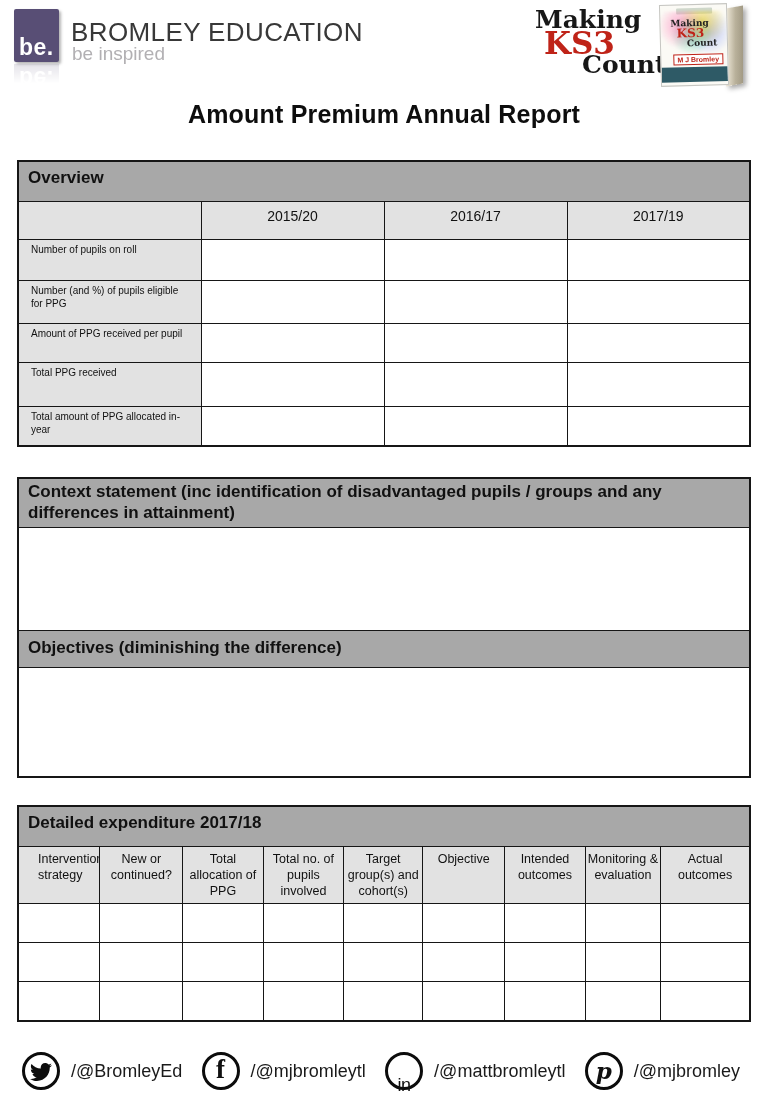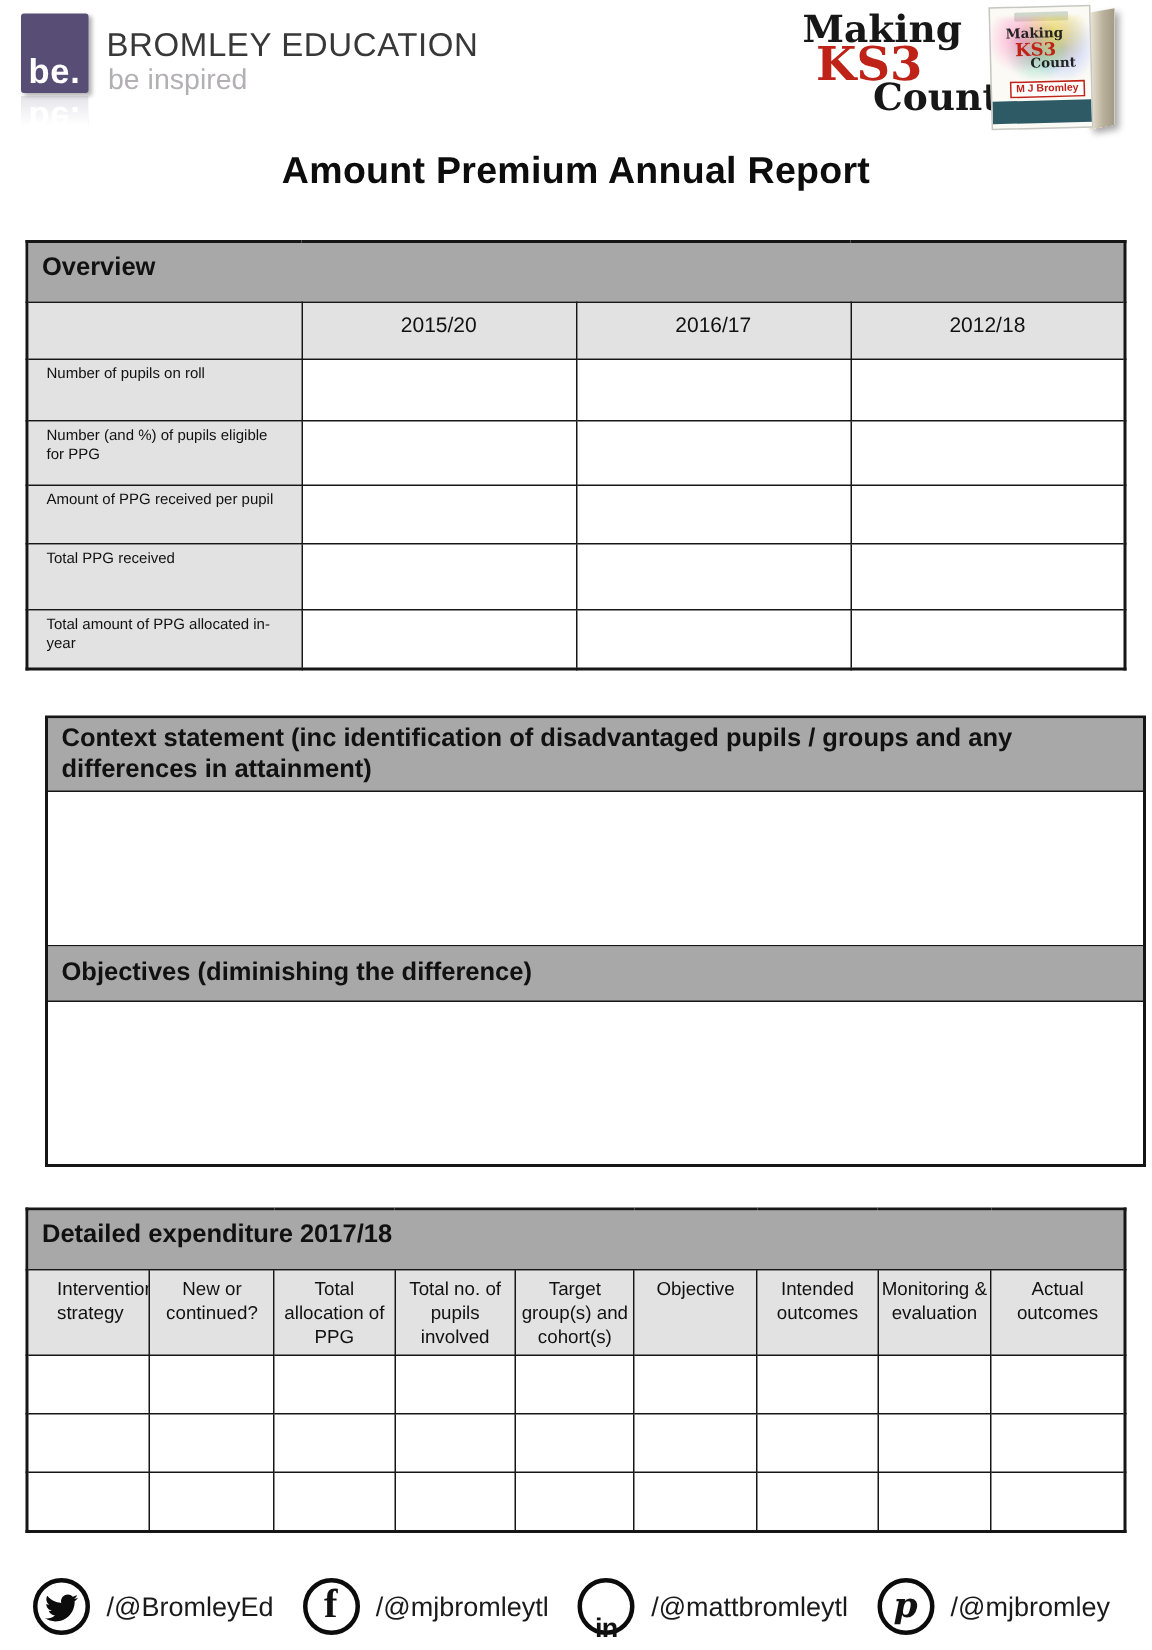--- a/index.html
+++ b/index.html
@@ -18,21 +18,21 @@
 
   
   .logo-square{position:absolute;left:14px;top:9px;width:45px;height:53px;background:var(--logo-purple);
     border-radius:2px;box-shadow:2px 2px 3px rgba(0,0,0,.30);display:flex;align-items:flex-end;}
   .logo-square span{color:#fff;font-size:23px;font-weight:600;padding:0 0 1px 5px;letter-spacing:.5px;}
   .logo-reflection{position:absolute;left:14px;top:64px;width:45px;height:20px;overflow:hidden;opacity:.20;}
   .logo-reflection .inner{width:45px;height:53px;background:var(--logo-purple);transform:scaleY(-1) translateY(0);
     display:flex;align-items:flex-end;}
   .logo-reflection .inner span{color:#fff;font-size:23px;font-weight:600;padding:0 0 1px 5px;letter-spacing:.5px;}
   .logo-reflection::after{content:"";position:absolute;inset:0;background:linear-gradient(rgba(255,255,255,.25),#fff 95%);}
-  .brand-name{position:absolute;left:71px;top:17px;font-size:22px;color:#383838;letter-spacing:.4px;}
+  .brand-name{position:absolute;left:71px;top:17px;font-size:26px;color:#383838;letter-spacing:.4px;}
   .brand-tagline{position:absolute;left:72px;top:43px;font-size:19px;color:var(--tagline-gray);}
 
   .ks3-badge{position:absolute;left:531px;top:8px;width:160px;font-family:"DejaVu Serif",serif;font-weight:bold;line-height:.95;}
   .mk-making{font-size:25px;color:#171717;margin-left:4px;}
   .mk-ks3{font-size:31px;color:var(--ks3-red);margin-left:13px;margin-top:-3px;}
   .mk-count{font-size:25px;color:#171717;margin-left:51px;margin-top:-5px;}
 
   .book{position:absolute;left:659px;top:3px;width:100px;height:88px;}
   .book-spine{position:absolute;left:67px;top:4px;width:17px;height:78px;
     background:linear-gradient(to right,#efe9da,#b9b19b 55%,#a29a84);
@@ -64,21 +64,21 @@
   .overview{top:160px;border-radius:13px;}
   .sec-td{background:var(--section-bg);font-weight:bold;font-size:17px;padding:6px 9px;vertical-align:top;}
   .t-sec{height:40px;}
   .t-years{height:38px;}
   .yr{background:var(--label-bg);text-align:center;font-size:14px;vertical-align:middle;padding-bottom:8px;}
   .lbl{background:var(--label-bg);font-size:10px;padding:3px 12px 4px;vertical-align:top;line-height:1.3;}
   .cell{background:#fff;}
   .t-r0{height:41px}.t-r1{height:43px}.t-r2{height:39px}.t-r3{height:44px}.t-r4{height:40px}
 
   
-  .panel{position:absolute;left:30px;top:477px;width:734px;border:2.4px solid var(--border);background:#fff;}
+  .panel{position:absolute;left:17px;top:477px;width:734px;border:2.4px solid var(--border);background:#fff;}
   .panel-h{background:var(--section-bg);font-weight:bold;font-size:17px;line-height:1.22;
     padding:3px 9px 4px;border-bottom:1.6px solid var(--border);}
   .panel-h.single{padding:7px 9px 8px;}
   .panel-body{background:#fff;}
   .ctx-body{height:103px;border-bottom:1.6px solid var(--border);}
   .obj-body{height:108px;}
 
   
   .expenditure{top:805px;}
   .t-cols{height:55px;}
@@ -86,21 +86,21 @@
   .ch.first{text-align:left;padding-left:19px;}
   .t-row{height:39px;}
 
   
   .footer{position:absolute;left:22px;right:28px;top:1052px;display:flex;align-items:center;justify-content:space-between;}
   .soc{display:flex;align-items:center;}
   .circ{width:38px;height:38px;border:3px solid #0c0c0c;border-radius:50%;display:flex;
     align-items:center;justify-content:center;flex:0 0 auto;background:#fff;}
   .handle{margin-left:11px;font-size:18px;color:#1a1a1a;}
   .fb-f{font-family:"Liberation Serif",serif;font-weight:bold;font-size:27px;line-height:1;margin-top:-3px;}
-  .li-in{font-weight:bold;font-size:18px;letter-spacing:-.5px;line-height:1;margin-top:28px;}
+  .li-in{font-weight:normal;font-size:18px;letter-spacing:-.5px;line-height:1;margin-top:28px;}
   .pin-p{font-family:"DejaVu Serif",serif;font-weight:bold;font-style:italic;font-size:23px;line-height:1;margin-top:-2px;}
   .tw-svg{width:22px;height:22px;fill:#0c0c0c;margin-top:1px;}
 </style>
 </head>
 <body>
 
 <div class="page">
 
   <div class="logo-square">
     <span>be.</span>
@@ -142,21 +142,21 @@
         <col style="width:25%">
       </colgroup>
     <tbody>
         <tr class="t-sec">
       <td class="sec-td" colspan="4">Overview</td>
     </tr>
     <tr class="t-years">
       <td class="lbl"></td>
       <td class="yr">2015/20</td>
       <td class="yr">2016/17</td>
-      <td class="yr">2012/18</td>
+      <td class="yr">2017/19</td>
     </tr>
     <tr class="t-r0">
       <td class="lbl">Number of pupils on roll</td>
       <td class="cell"></td>
       <td class="cell"></td>
       <td class="cell"></td>
     </tr>
     <tr class="t-r1">
       <td class="lbl">Number (and %) of pupils eligible for PPG</td>
       <td class="cell"></td>

